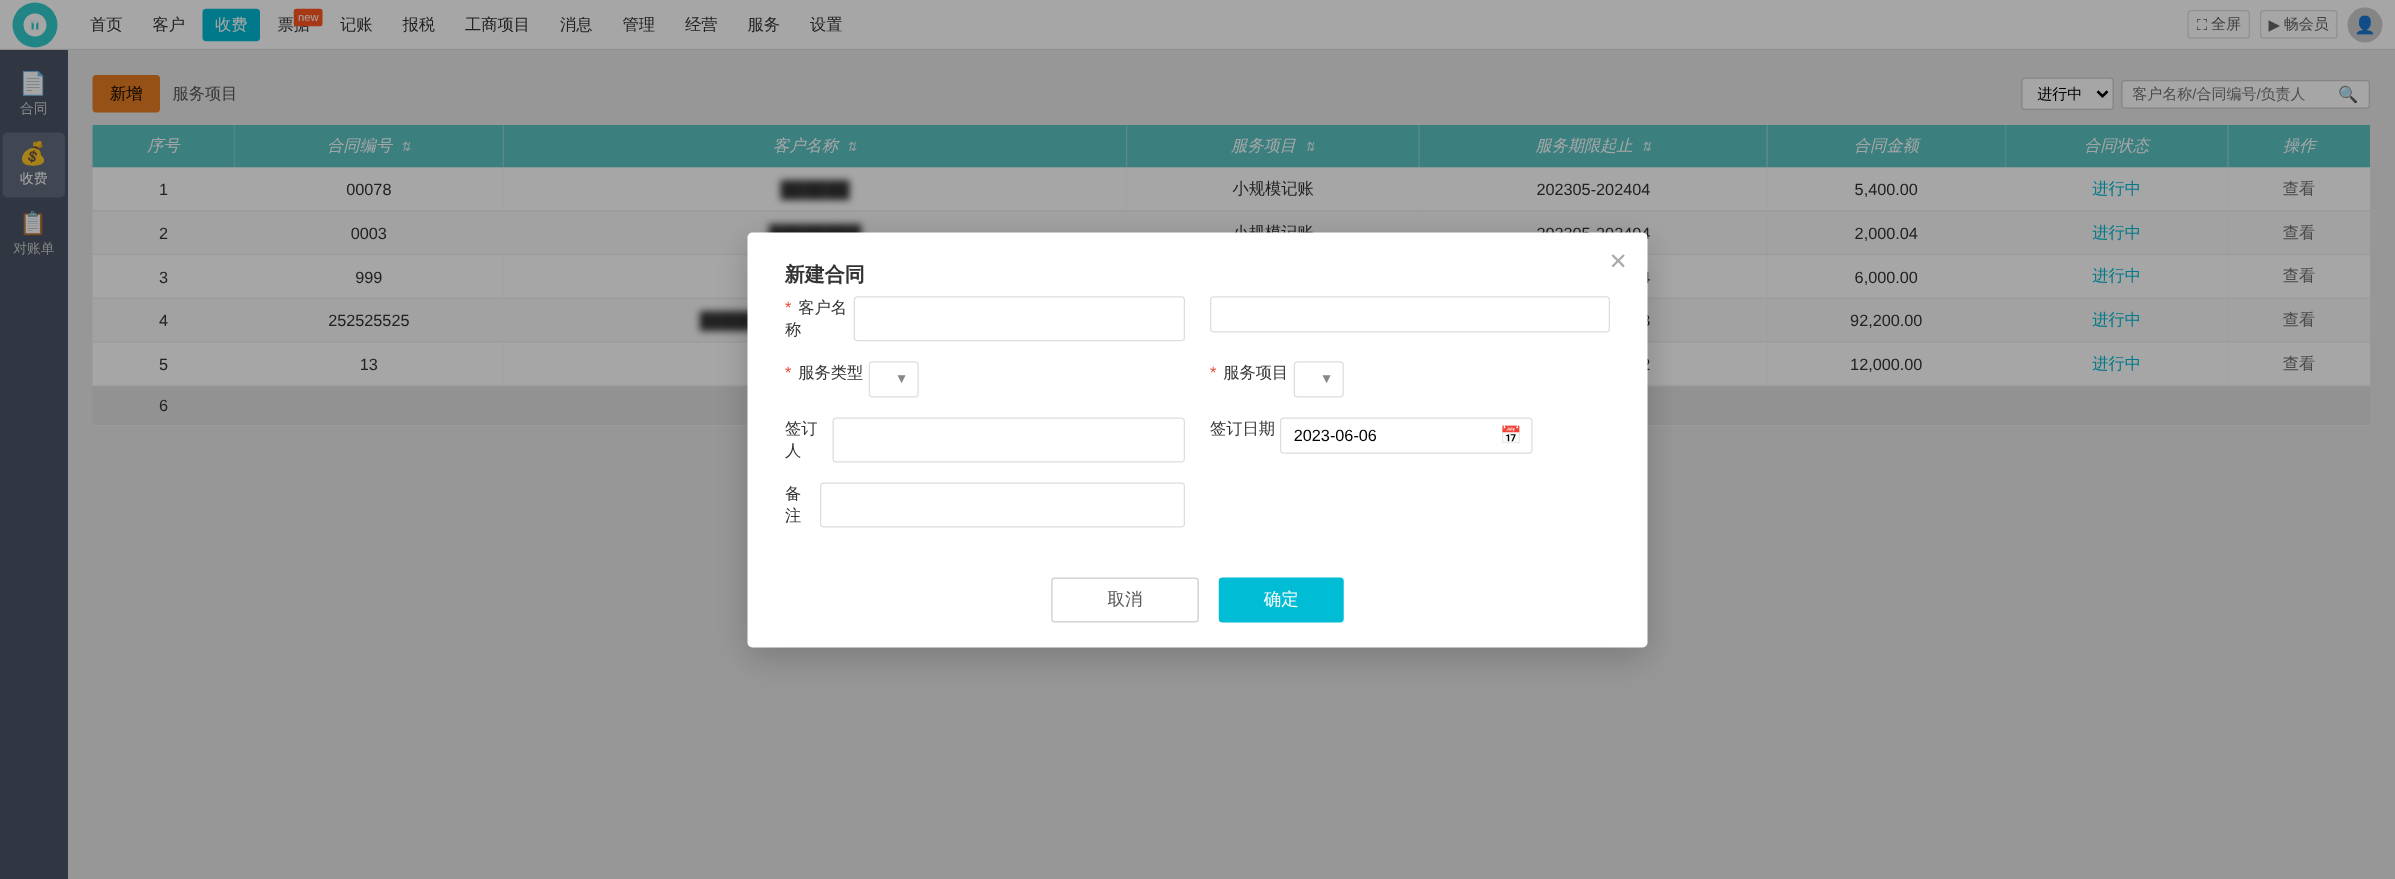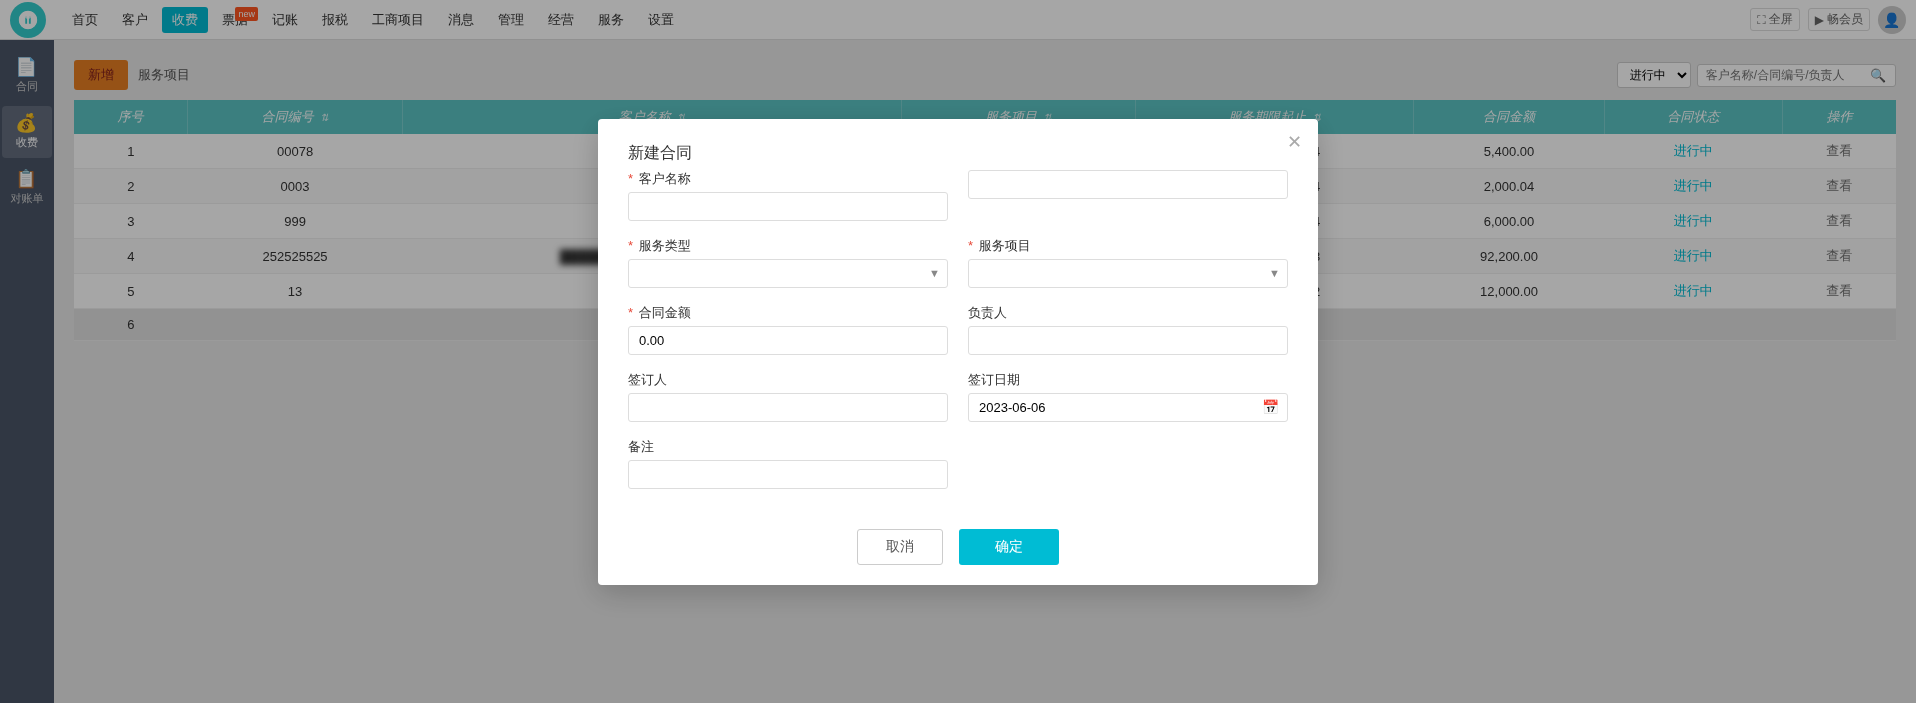--- a/index.html
+++ b/index.html
@@ -58,21 +58,21 @@
 
     
     .main-content {
       margin-top: 40px; margin-left: 54px; padding: 20px;
       background: #e8e8e8; min-height: calc(100vh - 40px);
     }
 
     
     .toolbar { display: flex; align-items: center; gap: 10px; margin-bottom: 10px; }
     .btn-new {
-      background: #e67e22; color: #7f1d1d; border: none;
+      background: #e67e22; color: #000000; border: none;
       padding: 6px 14px; border-radius: 3px; cursor: pointer; font-size: 13px;
     }
     .toolbar-label { font-size: 13px; color: #555; }
     .toolbar-right { margin-left: auto; display: flex; align-items: center; gap: 6px; }
     .status-select {
       padding: 4px 8px; border: 1px solid #ccc; border-radius: 3px;
       font-size: 12px; background: #fff; cursor: pointer;
     }
     .search-box {
       display: flex; align-items: center;
@@ -107,30 +107,30 @@
       position: fixed; top: 0; left: 0; right: 0; bottom: 0;
       background: rgba(0,0,0,0.35); z-index: 200;
       display: flex; align-items: center; justify-content: center;
     }
     .modal {
       background: #fff; border-radius: 4px; width: 720px;
       box-shadow: 0 8px 30px rgba(0,0,0,0.2); padding: 24px 30px 20px;
       position: relative;
     }
     .modal-title {
-      font-size: 16px; font-weight: normal; color: #333; margin-bottom: 6px;
+      font-size: 16px; font-weight: bold; color: #333; margin-bottom: 6px;
     }
     .modal-close {
       position: absolute; top: 14px; right: 16px;
       font-size: 18px; color: #aaa; cursor: pointer; line-height: 1;
     }
     .form-row {
       display: flex; gap: 20px; margin-bottom: 16px; align-items: flex-start;
     }
-    .form-group { display: flex; flex-direction: column; flex: 1; gap: 4px; }
+    .form-group { display: flex; flex-direction: row; flex: 1; gap: 4px; }
     .form-label { font-size: 13px; color: #333; }
     .form-label .required { color: #e74c3c; margin-right: 2px; }
     .form-input {
       border: 1px solid #ddd; border-radius: 3px;
       padding: 6px 10px; font-size: 13px; outline: none;
       width: 100%; background: #fff;
     }
     .form-select-wrapper { position: relative; }
     .form-select-wrapper select {
       width: 100%; padding: 6px 28px 6px 10px; font-size: 13px;
@@ -139,21 +139,21 @@
     }
     .form-select-wrapper .arrow {
       position: absolute; right: 8px; top: 50%; transform: translateY(-50%);
       font-size: 11px; color: #888; pointer-events: none;
     }
     .modal-footer {
       display: flex; justify-content: center; gap: 16px;
       margin-top: 24px; padding-top: 16px;
     }
     .btn-cancel {
-      padding: 8px 28px; border: 1px solid #ccc; background: #fff;
+      padding: 8px 44px; border: 1px solid #ccc; background: #fff;
       border-radius: 3px; font-size: 14px; cursor: pointer; color: #555;
     }
     .btn-confirm {
       padding: 8px 36px; border: none; background: #00bcd4;
       border-radius: 3px; font-size: 14px; cursor: pointer; color: #fff;
     }
     .date-input-wrapper { position: relative; }
     .date-input-wrapper input { padding-right: 14px; }
     .date-input-wrapper .cal-icon {
       position: absolute; right: 8px; top: 50%; transform: translateY(-50%);
@@ -364,35 +364,20 @@
         </label>
         <div class="form-select-wrapper">
           <select>
             <option value=""></option>
           </select>
           <span class="arrow">▼</span>
         </div>
       </div>
     </div>
 
-    <div class="form-row">
-      <div class="form-group">
-        <label class="form-label">
-          <span class="required">*</span>
-          <span>合同金额</span>
-        </label>
-        <input type="text" class="form-input" value="0.00" style="">
-      </div>
-      <div class="form-group">
-        <label class="form-label">
-          <span>负责人</span>
-        </label>
-        <input type="text" class="form-input" style="">
-      </div>
-    </div>
 
     <div class="form-row">
       <div class="form-group">
         <label class="form-label">
           <span>签订人</span>
         </label>
         <input type="text" class="form-input" style="">
       </div>
       <div class="form-group">
         <label class="form-label">

